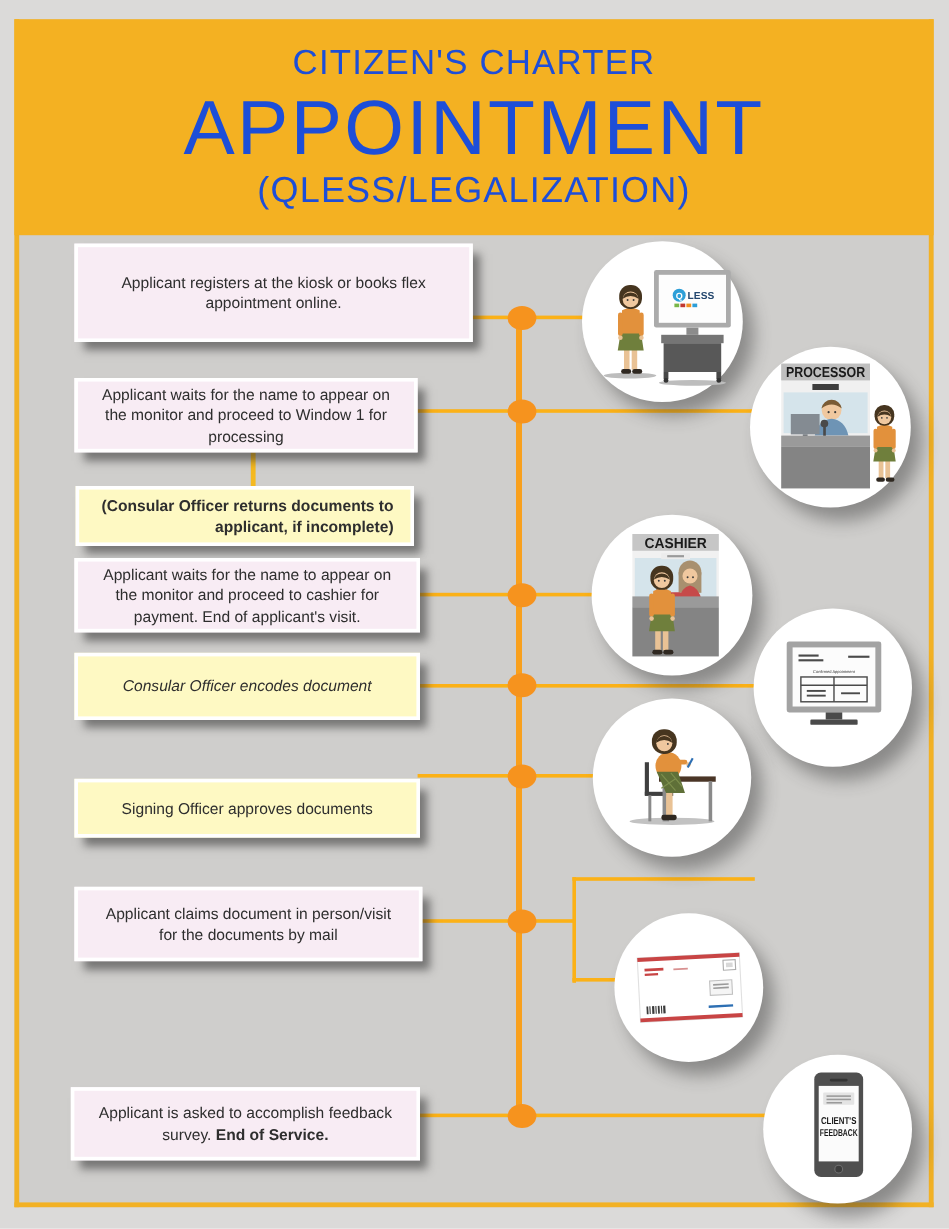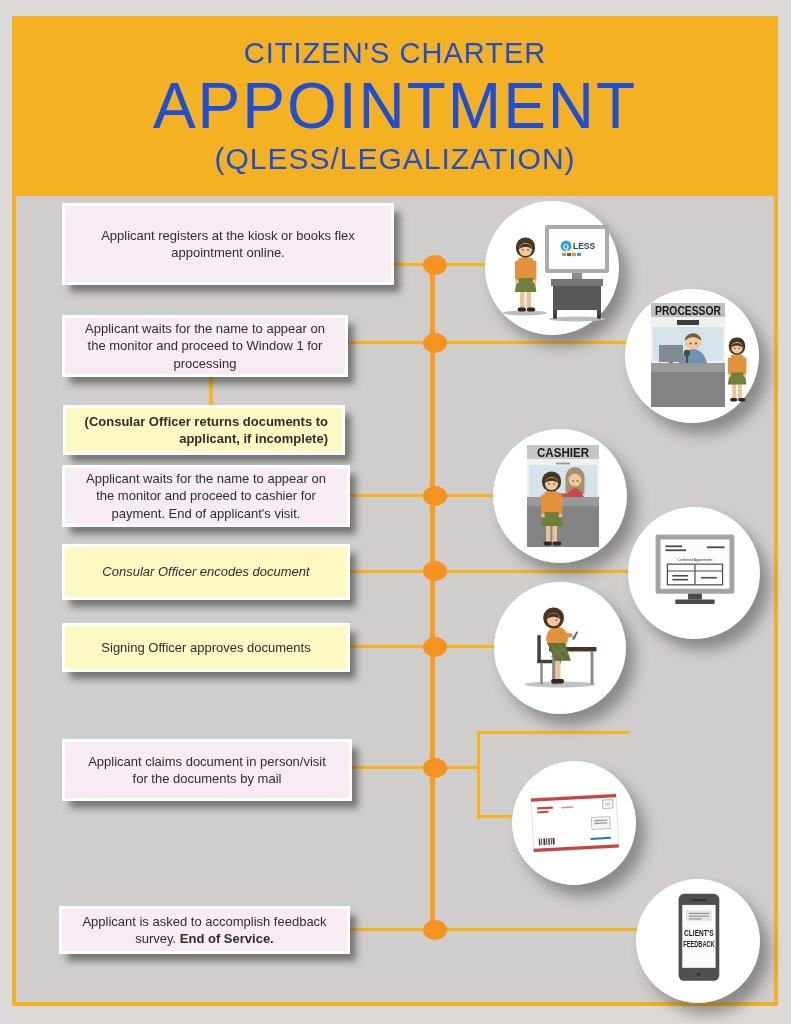--- a/index.html
+++ b/index.html
@@ -107,27 +107,27 @@
   </div>
   <div class="step blue allbold" style="left:63px;top:405px;width:282px;height:50px;">
     <span>(Consular Officer returns documents to applicant, if incomplete)</span>
   </div>
   <div class="step pink" style="left:62px;top:465px;width:288px;height:62px;">
     <span>Applicant waits for the name to appear on the monitor and proceed to cashier for payment. End of applicant's visit.</span>
   </div>
   <div class="step blue" style="left:62px;top:544px;width:288px;height:56px;font-style:italic;">
     <span>Consular Officer encodes document</span>
   </div>
-  <div class="step blue" style="left:62px;top:623px;width:288px;height:49px;">
+  <div class="step blue" style="left:62px;top:649px;width:288px;height:49px;">
     <span>Signing Officer approves documents</span>
   </div>
   <div class="step pink" style="left:62px;top:739px;width:290px;height:62px;">
     <span>Applicant claims document in person/visit for the documents by mail</span>
   </div>
-  <div class="step pink" style="left:59px;top:906px;width:291px;height:48px;align-items:center;">
+  <div class="step pink" style="left:59px;top:906px;width:291px;height:61px;align-items:center;">
     <span><span>Applicant is asked to accomplish feedback survey. </span><span class="bold">End of Service.</span></span>
   </div>
 
   <div class="circle" style="left:485px;top:201px;width:134px;height:134px;">
     <svg viewBox="0 0 134 134">
       <ellipse cx="40" cy="112" rx="22" ry="2.4" fill="#BDBDBD"></ellipse>
       <ellipse cx="92" cy="118" rx="28" ry="2.4" fill="#BDBDBD"></ellipse>
       <use href="#person-standing" x="22" y="34" width="37" height="78"></use>
       <g>
         <rect x="60" y="24" width="64" height="48" rx="2" fill="#ABABAB"></rect>

